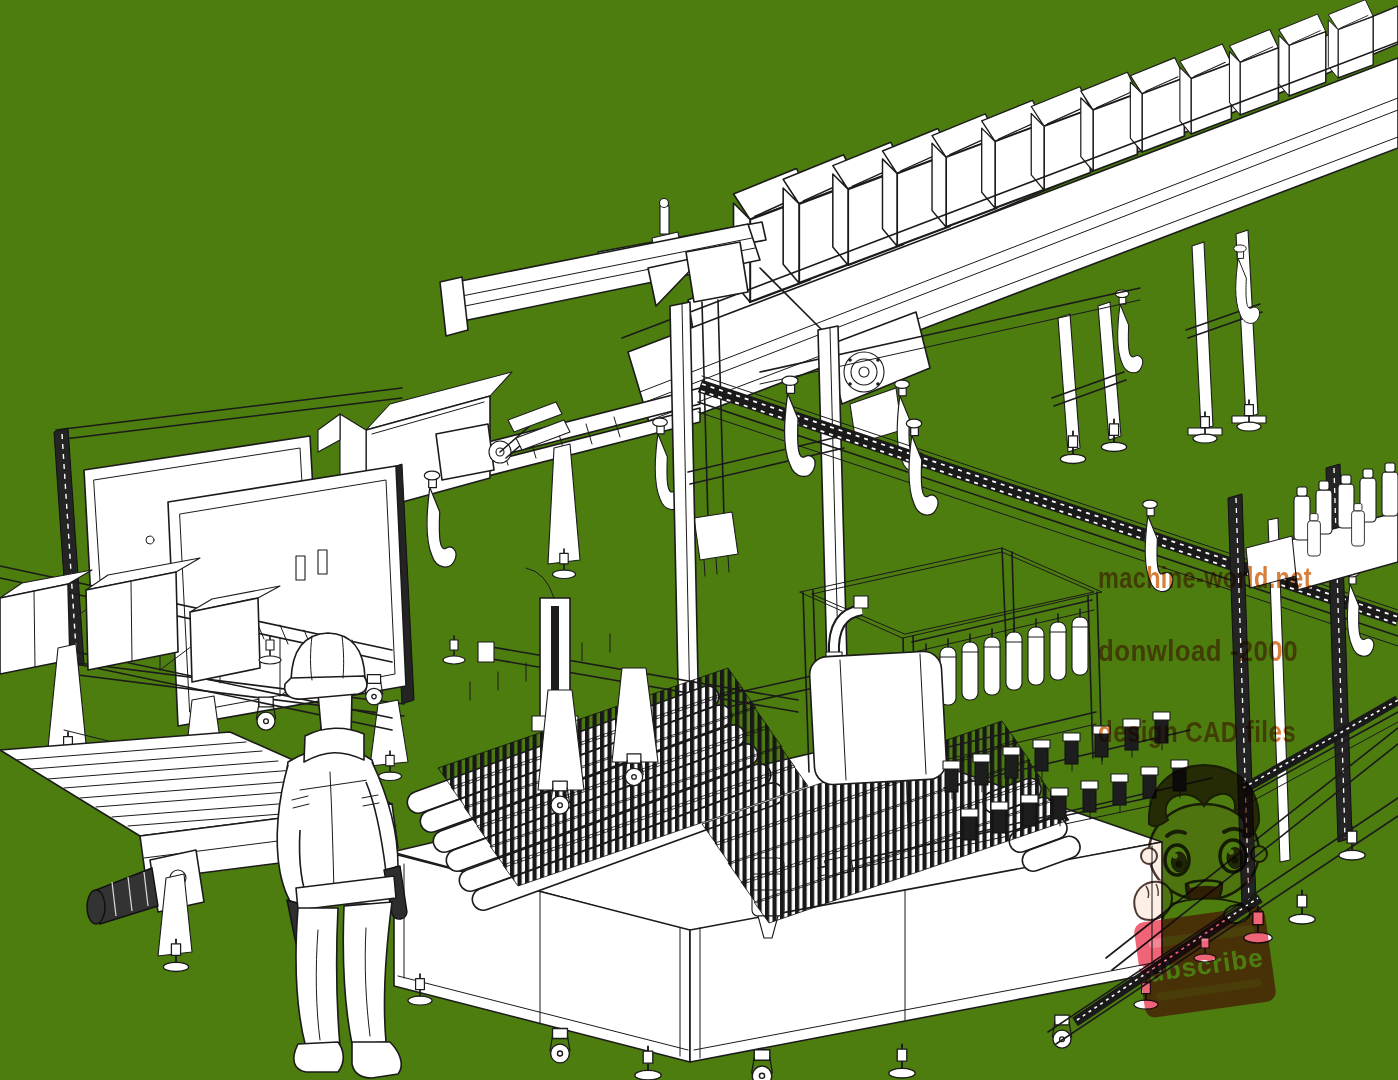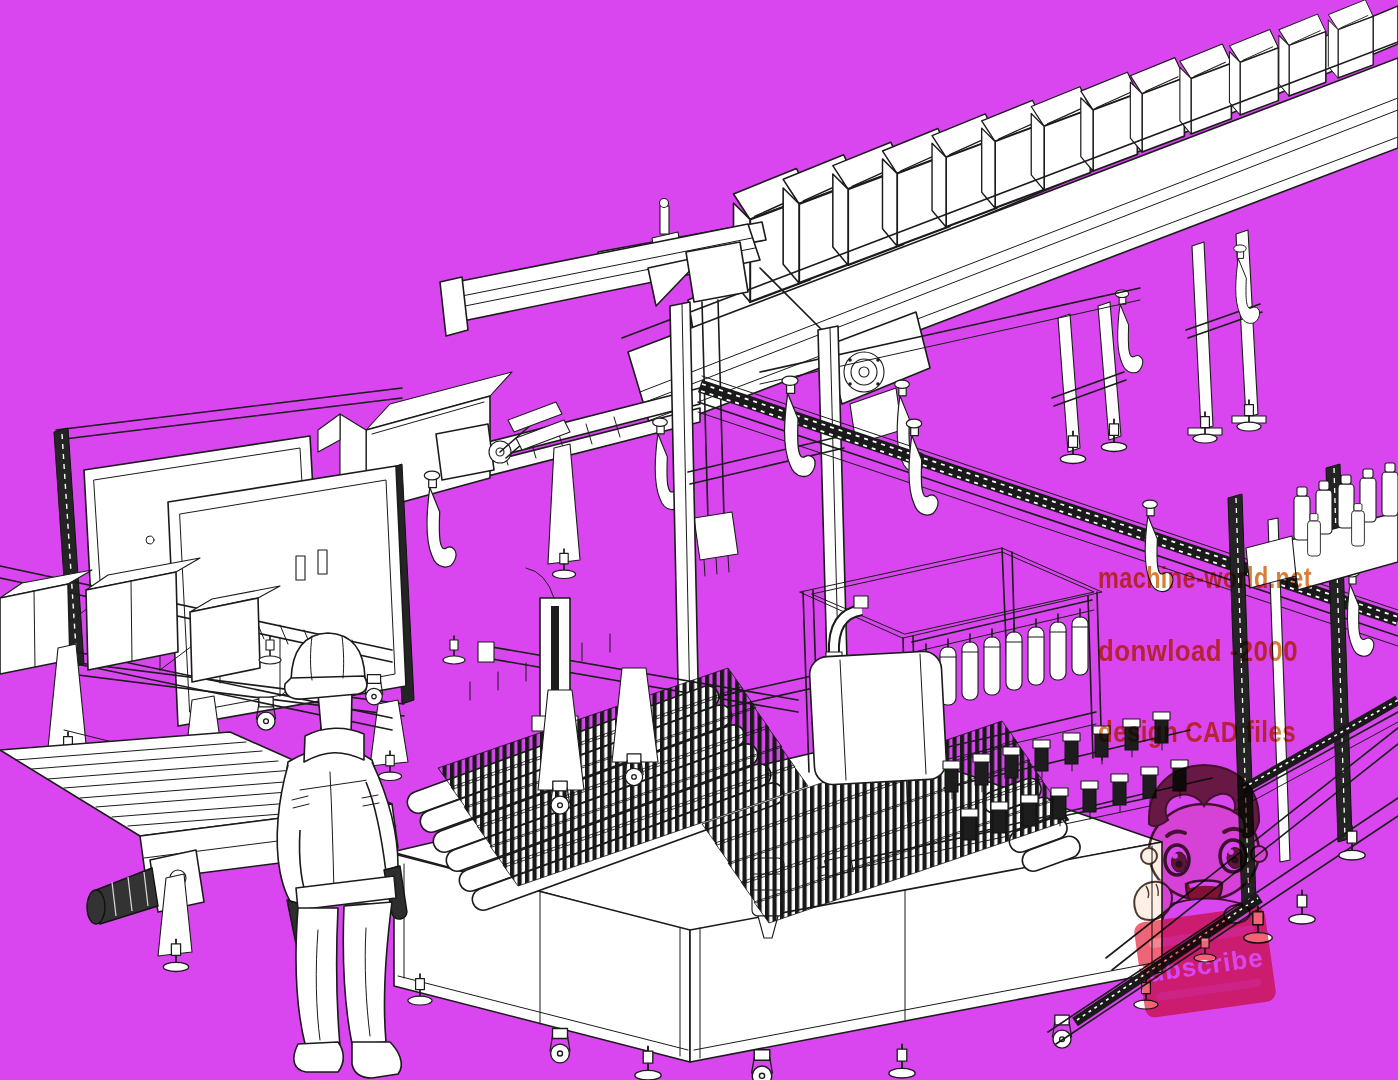--- a/index.html
+++ b/index.html
@@ -1,16 +1,16 @@
 <!DOCTYPE html>
 <html><head>
 <meta charset="utf-8">
 <style>
   html,body{margin:0;padding:0;background:#fff;}
-  .stage{position:relative;width:1398px;height:1080px;background:#d946ef;overflow:hidden;
+  .stage{position:relative;width:1398px;height:1080px;background:#4d7c0f;overflow:hidden;
          font-family:"Liberation Sans", sans-serif;}
   svg{position:absolute;left:0;top:0;}
   .ln{fill:none;stroke:#1b1b1b;stroke-width:1.6;stroke-linejoin:round;stroke-linecap:round;}
   .tn{fill:none;stroke:#1b1b1b;stroke-width:1;stroke-linejoin:round;stroke-linecap:round;}
   .wh{fill:#ffffff;stroke:#1b1b1b;stroke-width:1.6;stroke-linejoin:round;}
   .wt{fill:#ffffff;stroke:#1b1b1b;stroke-width:1.1;stroke-linejoin:round;}
   .dk{fill:#242424;stroke:#111;stroke-width:1;}
   .blend{mix-blend-mode:multiply;}
   .wm{font-family:"Liberation Sans", sans-serif;font-weight:bold;font-size:29px;letter-spacing:.5px;}
   .sub{font-family:"Liberation Sans", sans-serif;font-weight:bold;font-size:26px;letter-spacing:1px;}

